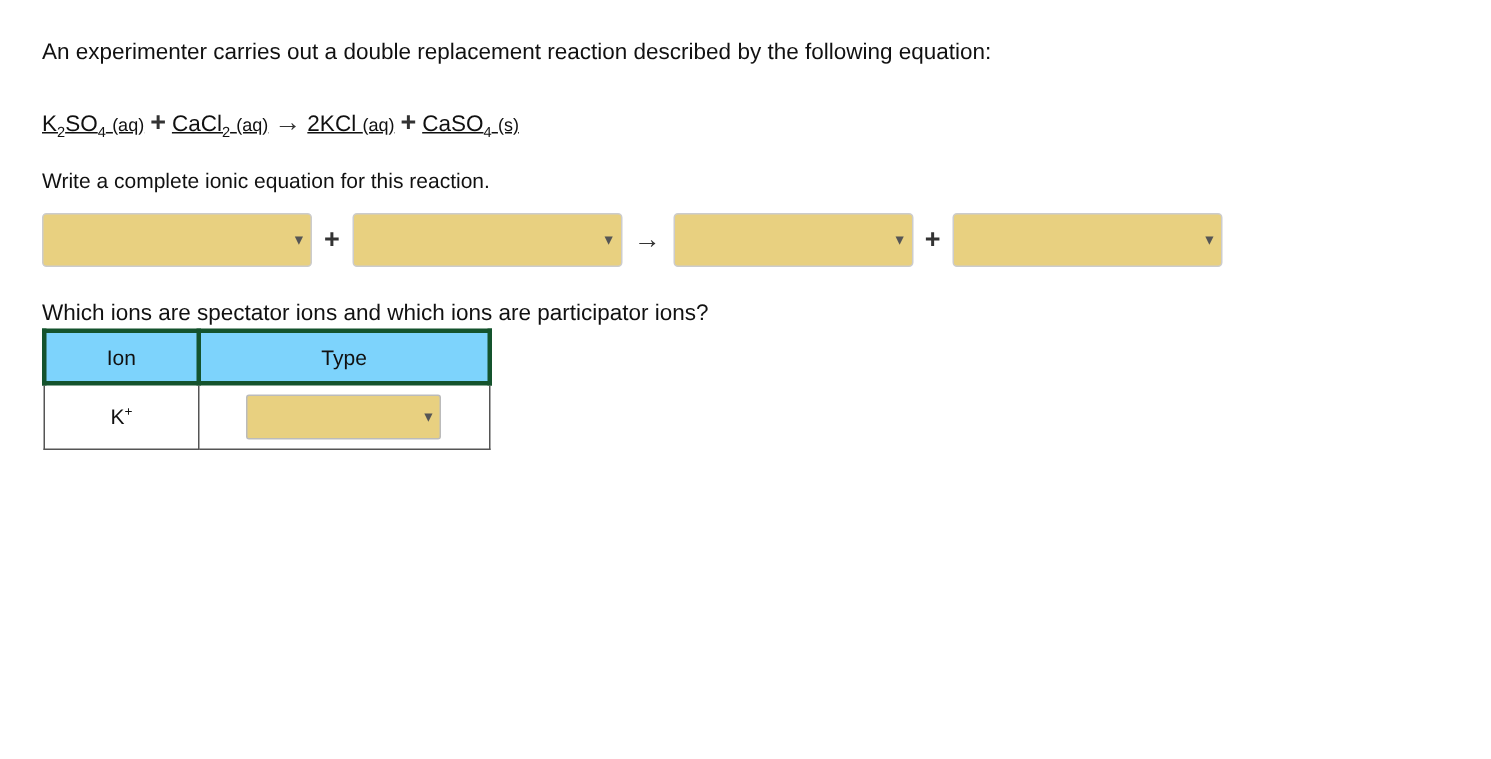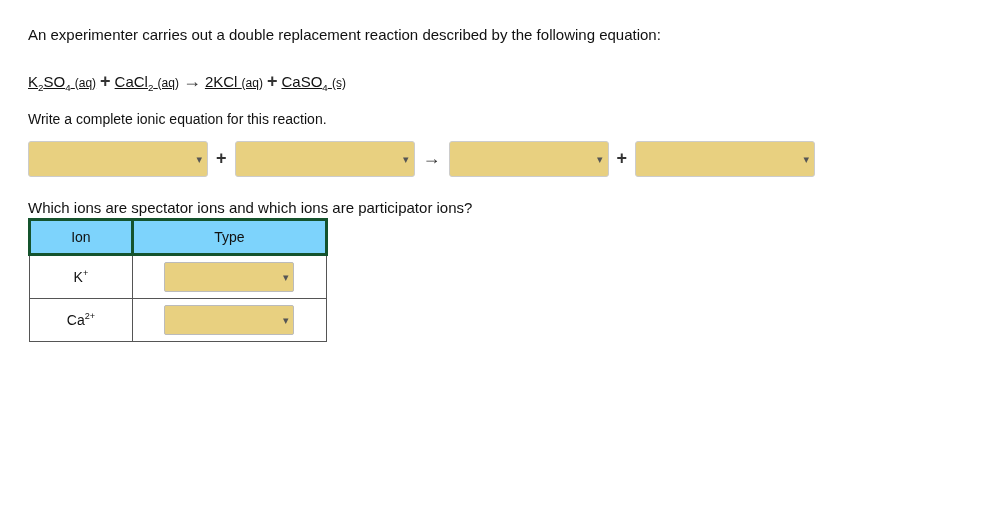--- a/index.html
+++ b/index.html
@@ -244,26 +244,14 @@
       <td class="ion-type">
         <div class="select-wrapper">
           <select class="dropdown-table">
             <option value=""></option>
             <option value="spectator">Spectator ion</option>
             <option value="participator">Participator ion</option>
           </select>
         </div>
       </td>
     </tr>
-    <tr>
-      <td class="ion-name">Ca<sup>2+</sup></td>
-      <td class="ion-type">
-        <div class="select-wrapper">
-          <select class="dropdown-table">
-            <option value=""></option>
-            <option value="spectator">Spectator ion</option>
-            <option value="participator">Participator ion</option>
-          </select>
-        </div>
-      </td>
-    </tr>
   </tbody>
 </table>
 
 </body></html>

